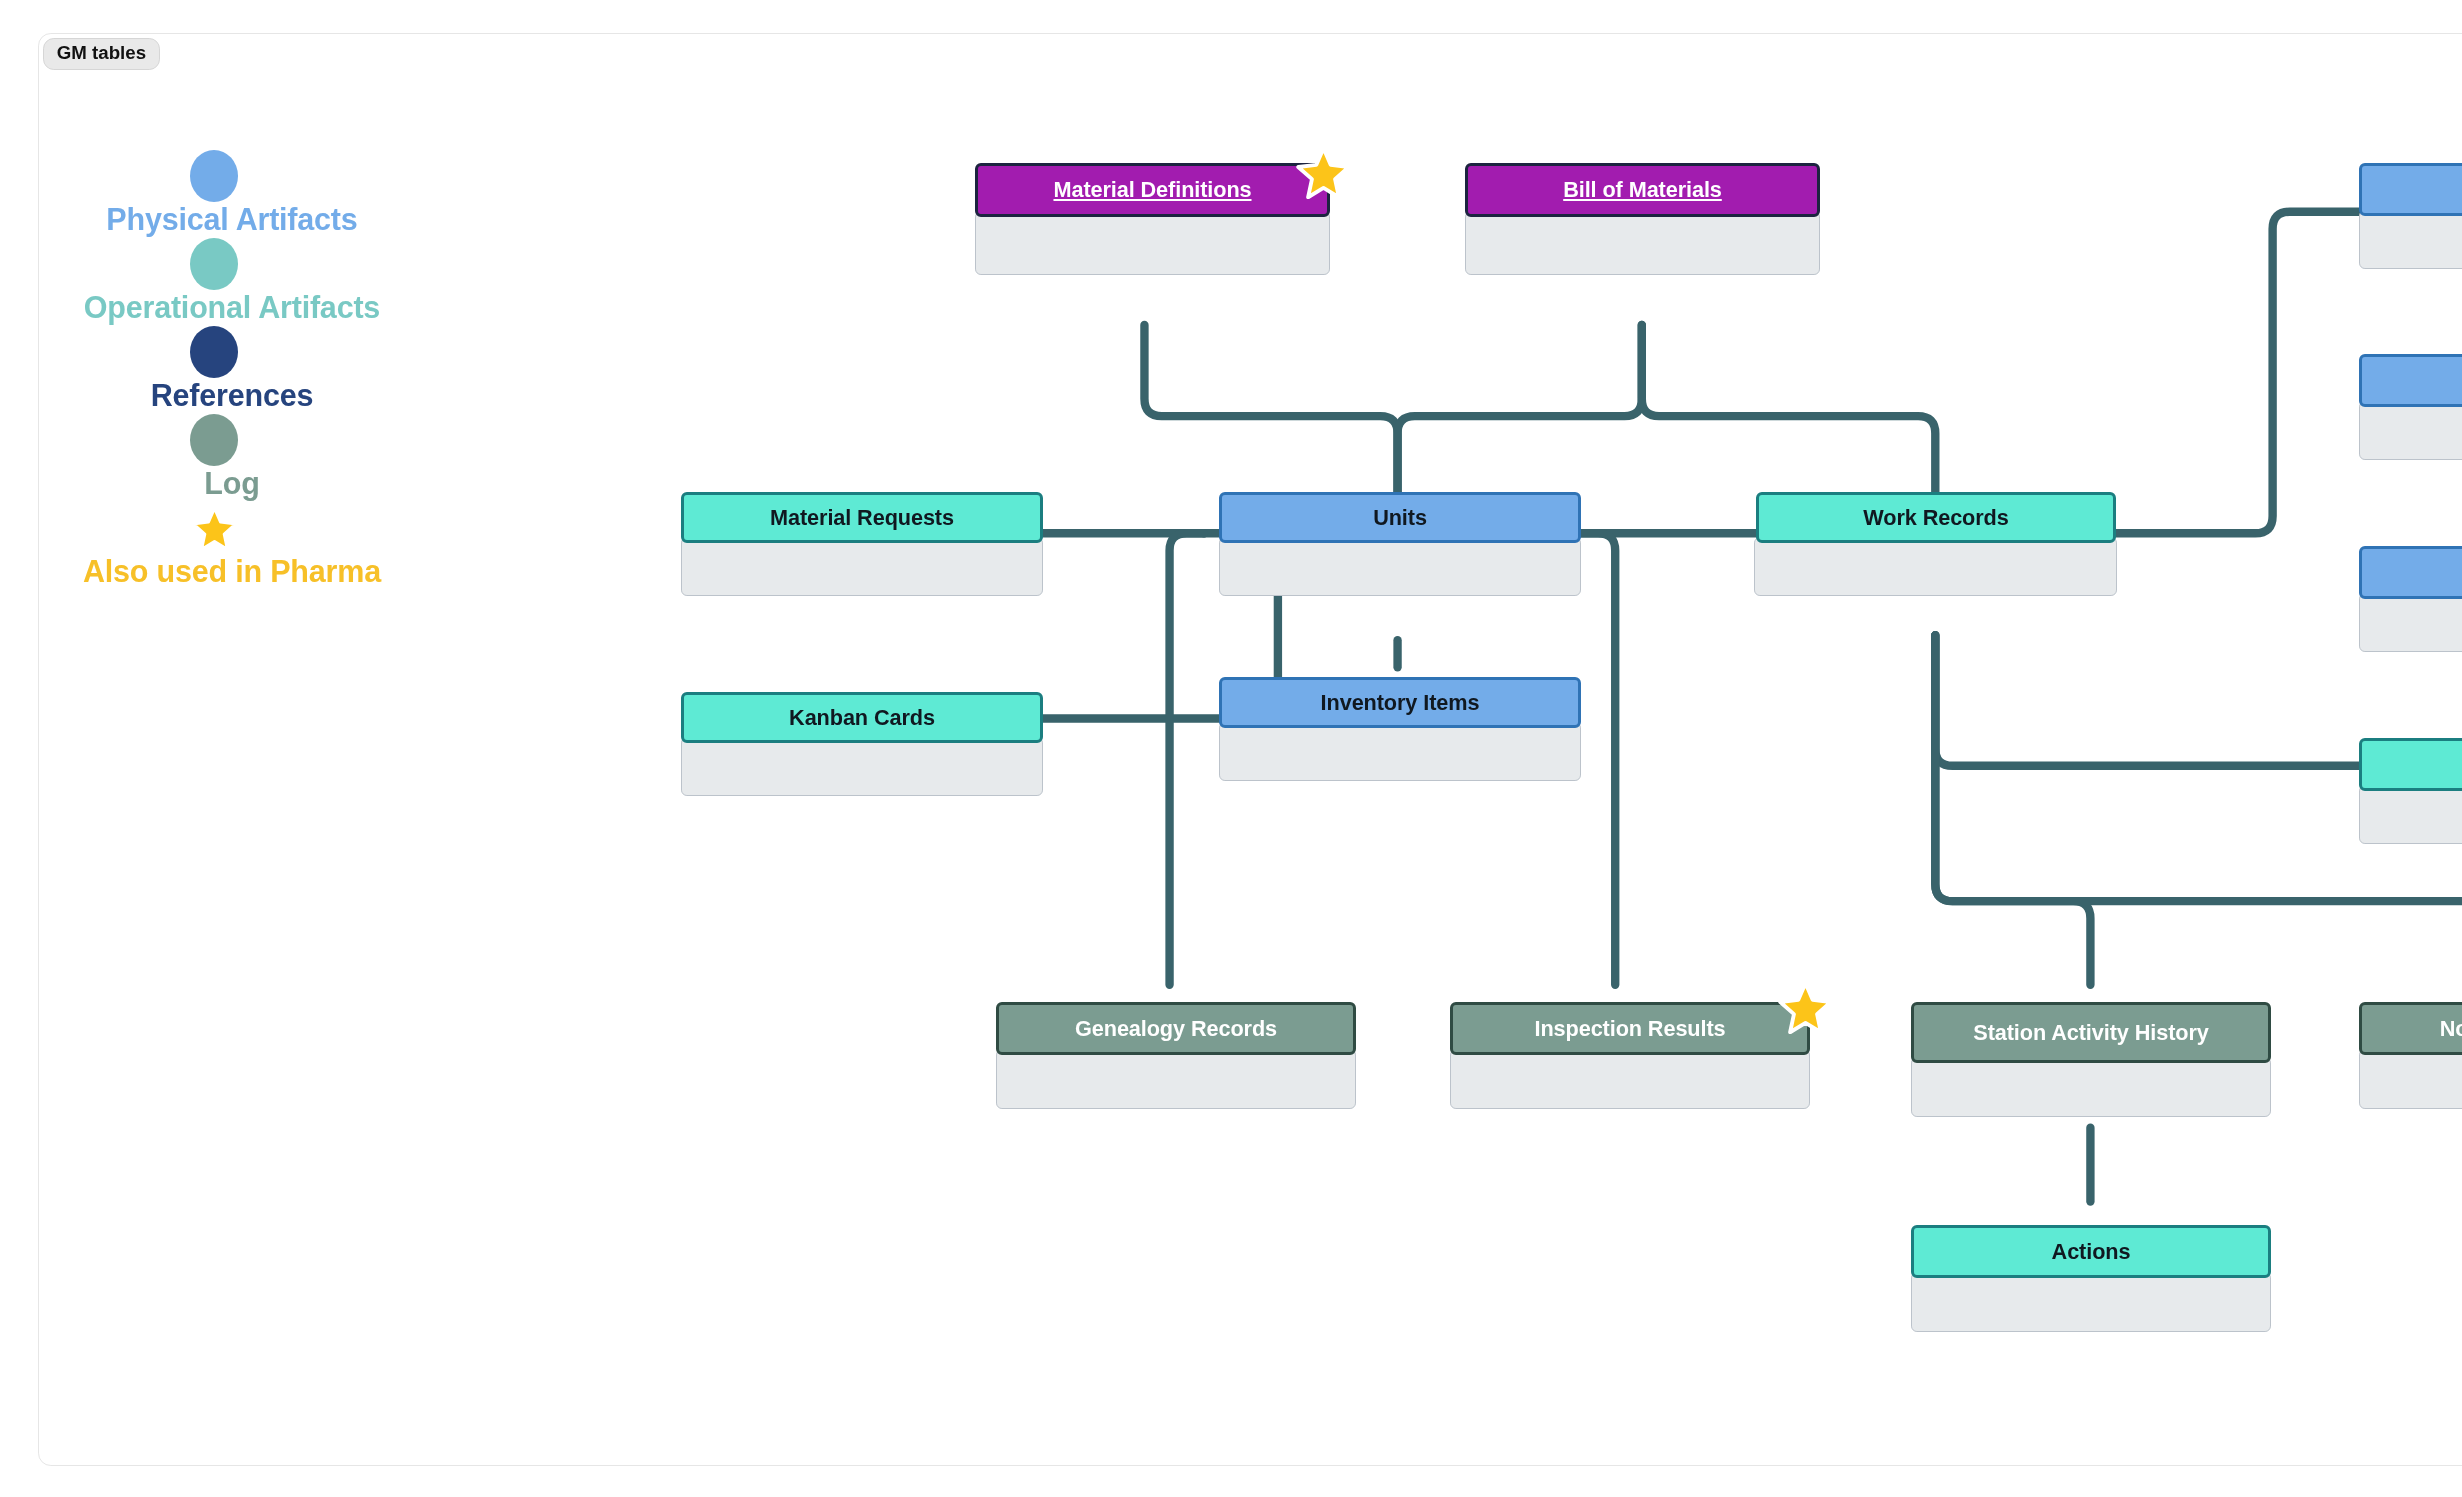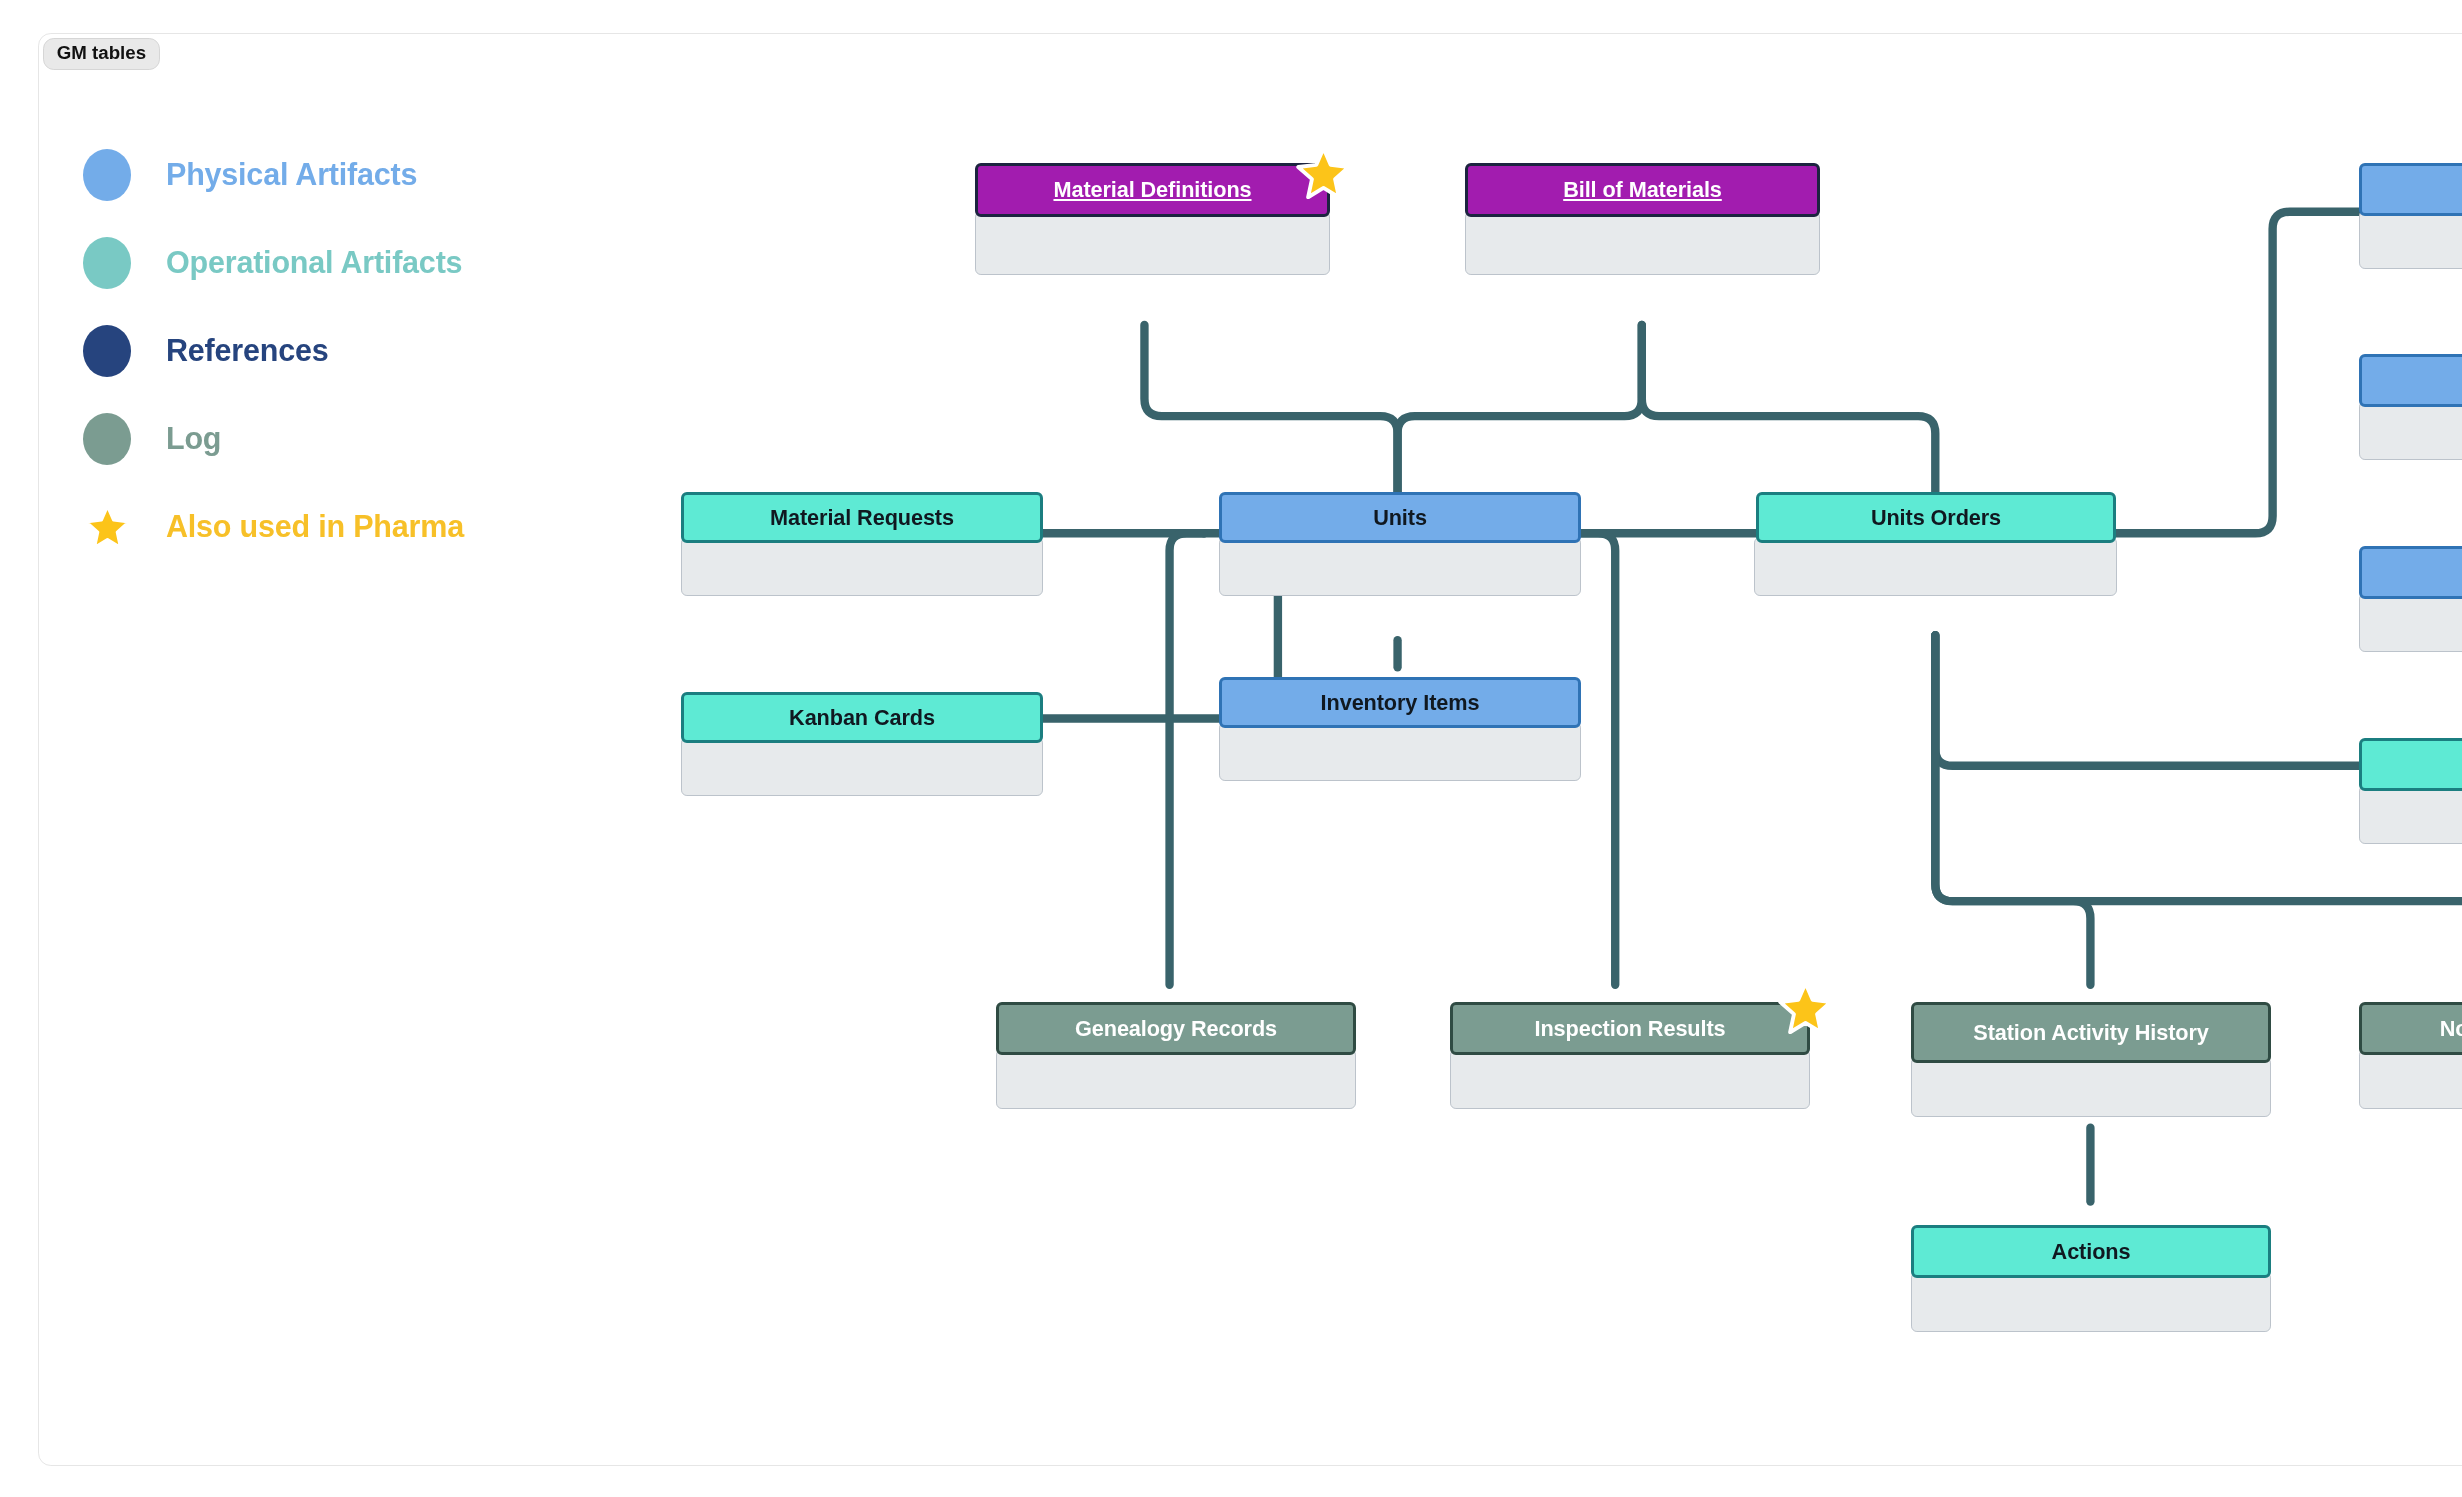--- a/index.html
+++ b/index.html
@@ -34,20 +34,21 @@
     white-space: nowrap;
     z-index: 40;
   }
 
   
   #legend { position: absolute; left: 83px; top: 150px; z-index: 30; }
   .legend-row {
     display: flex; align-items: center;
     height: 49px;
     margin-bottom: 39px;
+    flex-direction: column;
   }
   .legend-row:last-child { margin-bottom: 0; }
   .legend-dot {
     width: 48px; height: 52px;
     border-radius: 50%;
     flex: 0 0 auto;
     margin-right: 35px;
   }
   .legend-label {
     font-size: 30.5px;
@@ -234,21 +235,21 @@
 
   <div class="node t-physical" style="left:1219px; top:492px; width:362px;">
     <div class="node-header" style="height:51px;">
       <span>Units</span>
     </div>
     <div class="node-body" style="height:59px;"></div>
   </div>
 
   <div class="node t-operational" style="left:1756px; top:492px; width:360px;">
     <div class="node-header" style="height:51px;">
-      <span>Units Orders</span>
+      <span>Work Records</span>
     </div>
     <div class="node-body" style="height:59px; width:363px; left:-2px;"></div>
   </div>
 
   <div class="node t-operational" style="left:681px; top:677px; width:362px;margin-top:15px;">
     <div class="node-header" style="height:51px;">
       <span>Kanban Cards</span>
     </div>
     <div class="node-body" style="height:59px;"></div>
   </div>

